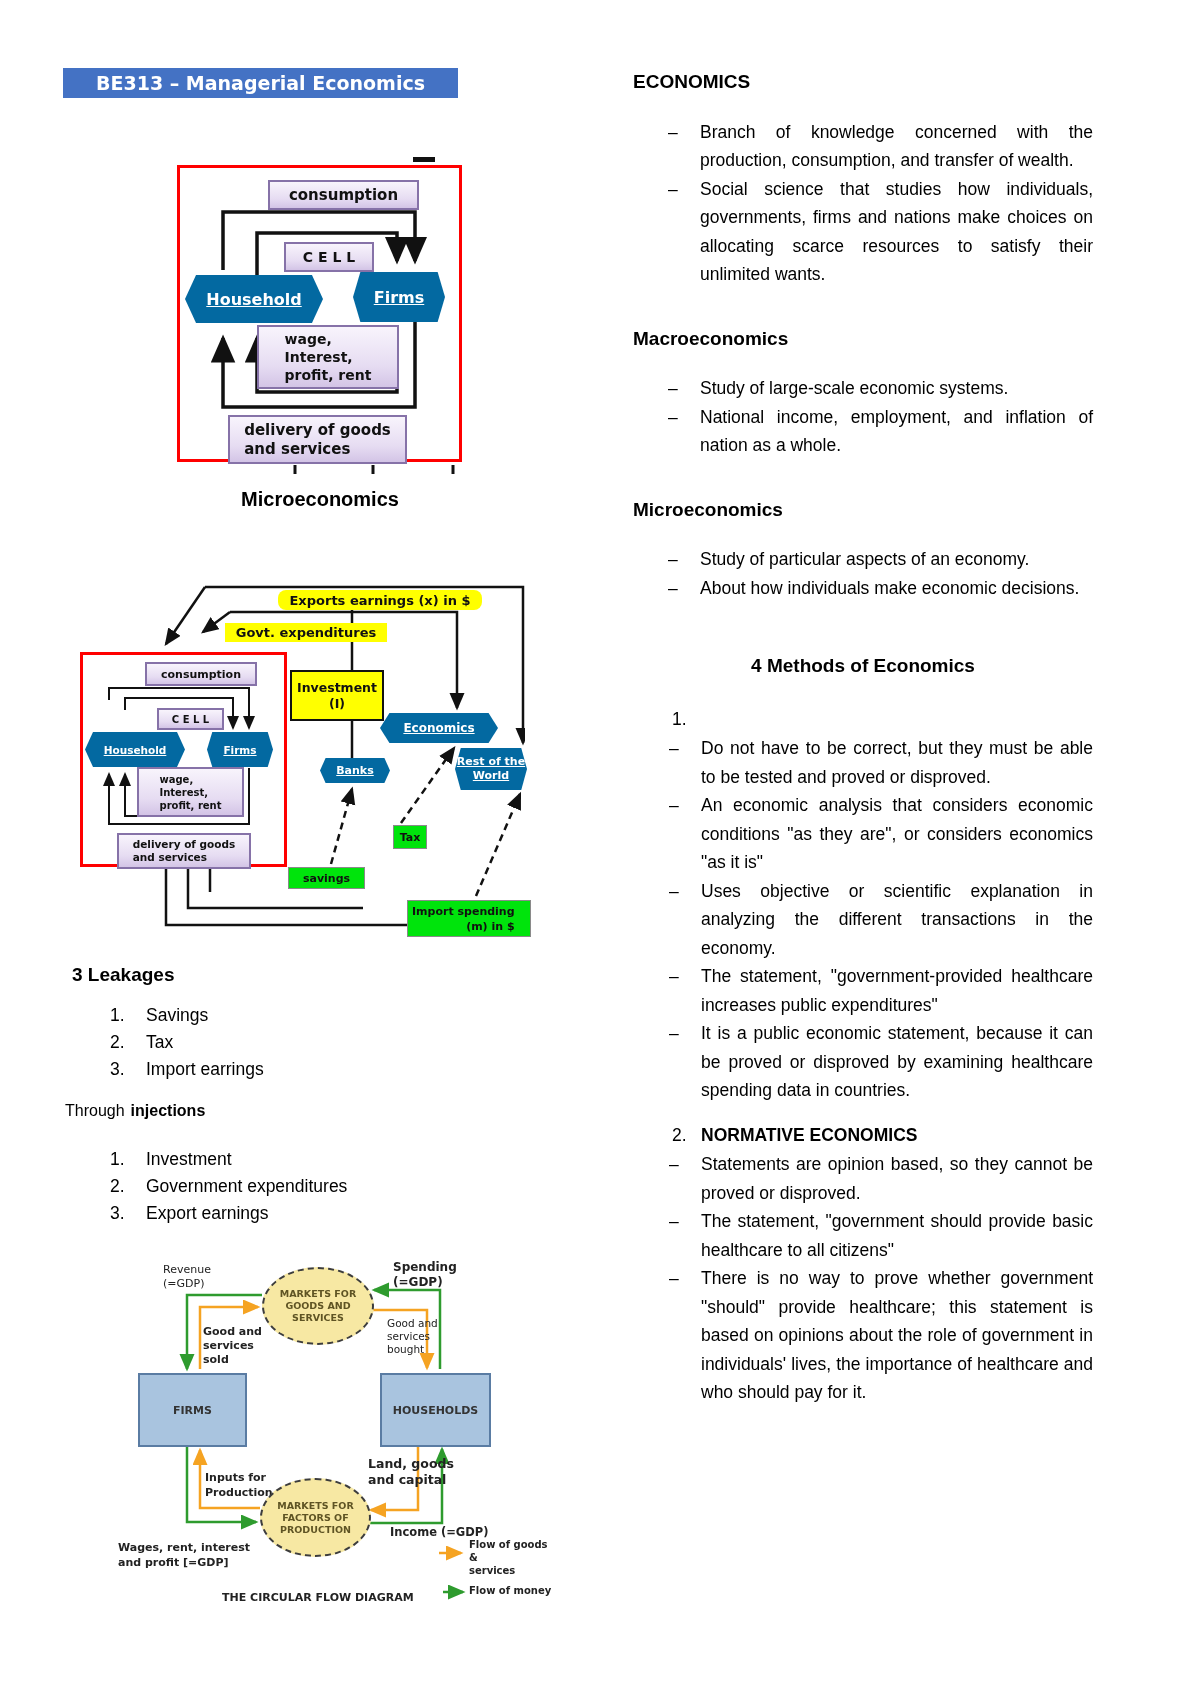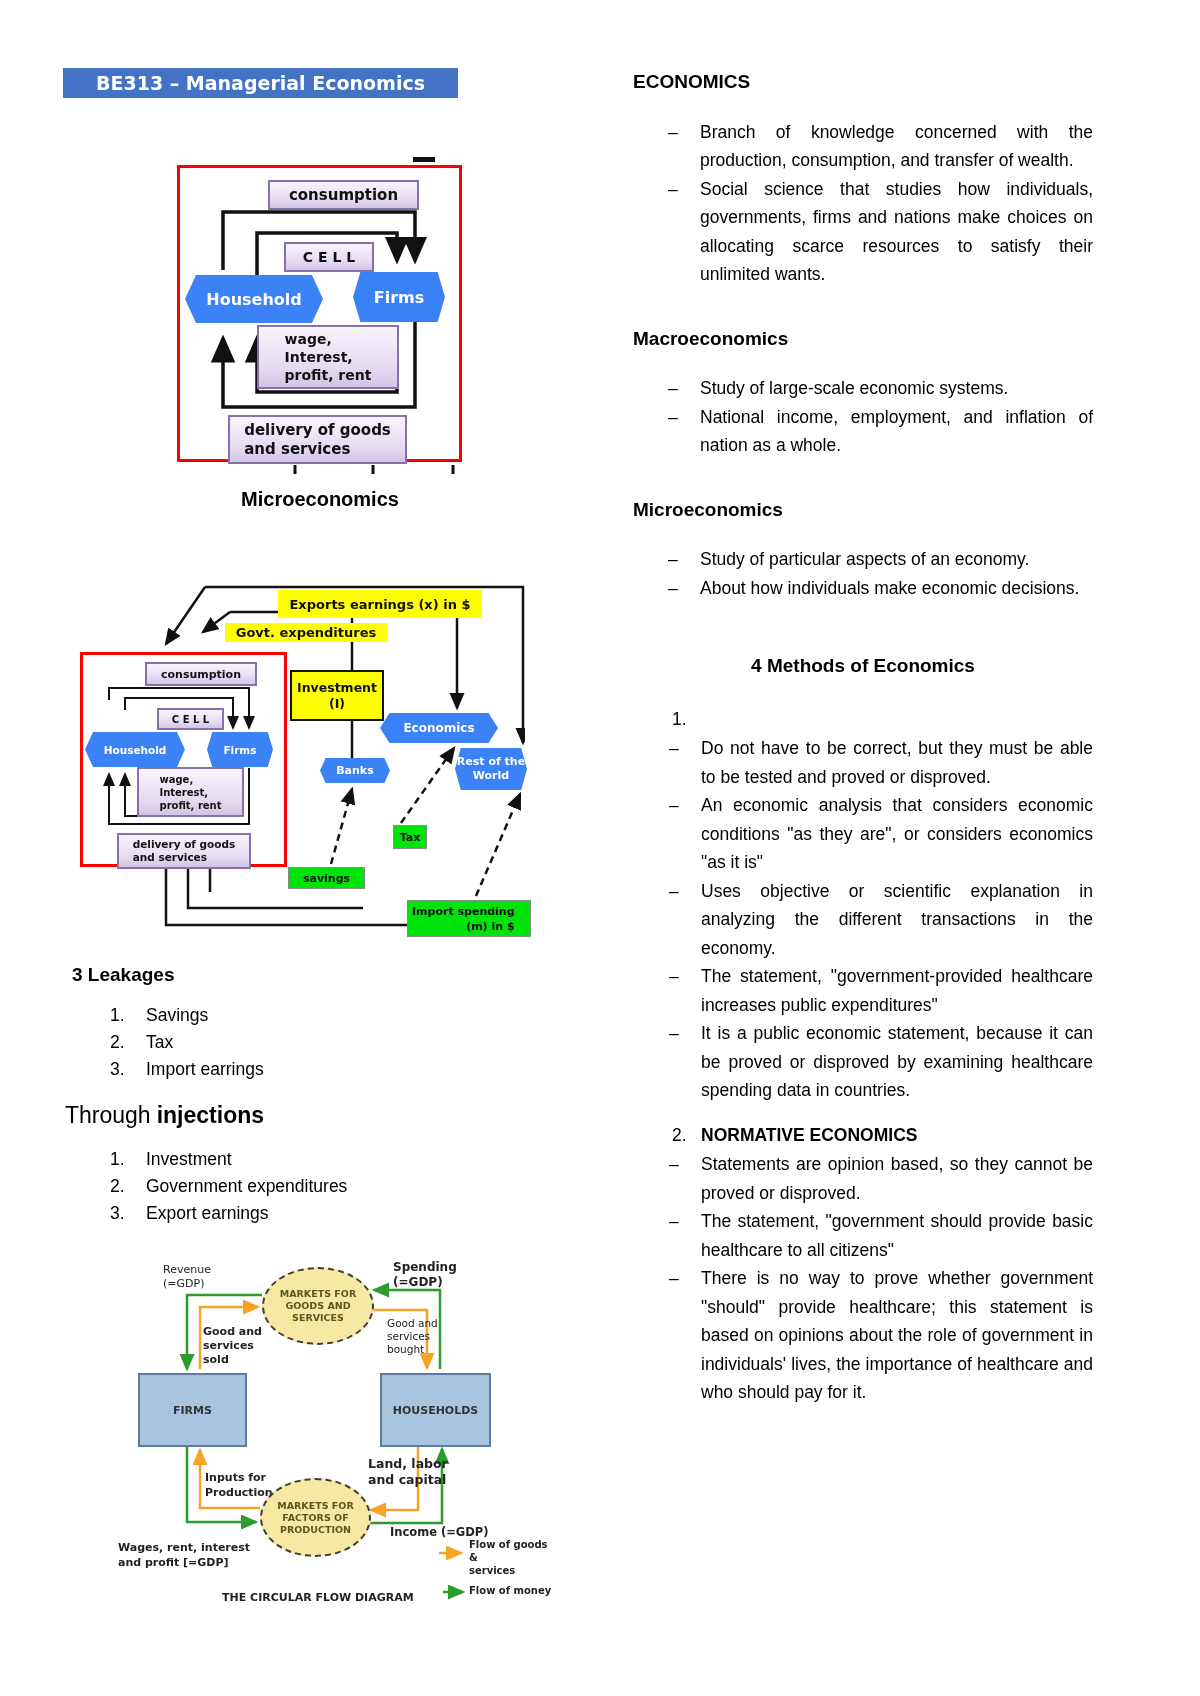--- a/index.html
+++ b/index.html
@@ -9,24 +9,24 @@
   
   .banner{left:63px;top:68px;width:395px;height:30px;background:#4472C4;
           display:flex;align-items:center;justify-content:center;
           color:#fff;font-weight:bold;font-size:19px;font-family:"DejaVu Sans",sans-serif;}
   
   .ml{white-space:pre-line;}
   .lav{background:linear-gradient(180deg,#f8f4fc 0%,#e6dcf2 65%,#d3c4e6 100%);
        border:2px solid #8672a8;color:#111;font-weight:bold;
        display:flex;align-items:center;justify-content:center;text-align:left;
        font-family:"DejaVu Sans",sans-serif;}
-  .hex{background:#3b82f6;color:#fff;font-weight:bold;
+  .hex{background:#0369a1;color:#fff;font-weight:bold;
        display:flex;align-items:center;justify-content:center;text-align:center;
        clip-path:polygon(8% 0,92% 0,100% 50%,92% 100%,8% 100%,0 50%);
-       font-family:"DejaVu Sans",sans-serif;}
+       font-family:"DejaVu Sans",sans-serif;text-decoration:underline;}
   .yel{background:#FFFF00;color:#111;font-weight:bold;display:flex;align-items:center;
        justify-content:center;text-align:center;font-family:"DejaVu Sans",sans-serif;}
   .grn{background:#00E40C;border:1px solid #8a8a8a;color:#111;font-weight:bold;
        display:flex;align-items:center;justify-content:center;text-align:center;
        font-family:"DejaVu Sans",sans-serif;}
   .redbox{border:3px solid #FF0000;}
   .blubox{background:#A9C4DF;border:2px solid #5a7ca3;color:#333;font-weight:bold;
           display:flex;align-items:center;justify-content:center;font-size:11px;
           font-family:"DejaVu Sans",sans-serif;}
   .ellipse{background:#F7E8A3;border:2px dashed #3c3c3c;border-radius:50%;
@@ -116,21 +116,21 @@
         <path d="M338,283 L391,208" marker-end="url(#mb2)"></path>
         <path d="M413,356 L457,254" marker-end="url(#mb2)"></path>
       </g>
       <g stroke="#111" stroke-width="2" fill="none">
         <path d="M46,160 V148 H186 V188" marker-end="url(#mb2)"></path>
         <path d="M62,170 V158 H170 V188" marker-end="url(#mb2)"></path>
         <path d="M186,228 V284 H46 V234" marker-end="url(#mb2)"></path>
         <path d="M170,248 V276 H62 V234" marker-end="url(#mb2)"></path>
       </g>
     </svg>
-    <div class="abs yel" style="left:215px;top:50px;width:204px;height:28px;font-size:13px;">Exports earnings (x) in $</div>
+    <div class="abs yel" style="left:215px;top:50px;width:204px;height:20px;font-size:13px;border-radius:8px;">Exports earnings (x) in $</div>
     <div class="abs yel" style="left:162px;top:83px;width:162px;height:19px;font-size:13px;">Govt. expenditures</div>
     <div class="abs yel ml" style="left:227px;top:130px;width:90px;height:47px;font-size:12.5px;line-height:16px;border:2.5px solid #111;">Investment
 (I)</div>
 
     <div class="abs redbox" style="left:17px;top:112px;width:201px;height:209px;"></div>
     <div class="abs lav ml" style="left:82px;top:122px;width:108px;height:20px;font-size:11px;">consumption</div>
     <div class="abs lav" style="left:94px;top:168px;width:63px;height:18px;font-size:10px;">C E L L</div>
     <div class="abs hex" style="left:22px;top:192px;width:100px;height:35px;font-size:10.5px;">Household</div>
     <div class="abs hex" style="left:144px;top:192px;width:66px;height:35px;font-size:10.5px;">Firms</div>
     <div class="abs lav ml" style="left:74px;top:227px;width:103px;height:46px;font-size:10px;line-height:13px;">wage,
@@ -158,21 +158,21 @@
     <div class="row">
       <span>2.</span>
         <span>Tax</span>
     </div>
     <div class="row">
       <span>3.</span>
         <span>Import earrings</span>
     </div>
   </div>
 
-  <div class="abs" style="left:65px;top:1102px;font-size:23px;display:flex;gap:6px;">
+  <div class="abs" style="left:65px;top:1102px;font-size:16px;display:flex;gap:6px;">
     <span>Through</span>
     <span style="font-weight:bold;">injections</span>
   </div>
   <div class="abs numlist" style="left:110px;top:1146px;width:340px;">
     <div class="row">
       <span>1.</span>
         <span>Investment</span>
     </div>
     <div class="row">
       <span>2.</span>
@@ -218,21 +218,21 @@
 SERVICES</div>
     <div class="abs dlbl ml" style="left:140px;top:85px;width:75px;font-size:11px;line-height:14px;font-weight:bold;">Good and
 services sold</div>
     <div class="abs dlbl ml" style="left:324px;top:77px;width:55px;font-size:10.5px;line-height:13px;">Good and
 services
 bought</div>
     <div class="abs blubox" style="left:75px;top:133px;width:105px;height:70px;">FIRMS</div>
     <div class="abs blubox" style="left:317px;top:133px;width:107px;height:70px;">HOUSEHOLDS</div>
     <div class="abs dlbl ml" style="left:142px;top:230px;font-size:11px;line-height:15px;font-weight:bold;">Inputs for
 Production</div>
-    <div class="abs dlbl ml" style="left:305px;top:216px;font-size:12.5px;line-height:16px;font-weight:bold;">Land, labor
+    <div class="abs dlbl ml" style="left:305px;top:216px;font-size:12.5px;line-height:16px;font-weight:bold;">Land, goods
 and capital</div>
     <div class="abs ellipse ml" style="left:197px;top:238px;width:107px;height:75px;">MARKETS FOR
 FACTORS OF
 PRODUCTION</div>
     <div class="abs dlbl" style="left:327px;top:285px;font-size:11.5px;font-weight:bold;">Income (=GDP)</div>
     <div class="abs dlbl ml" style="left:55px;top:300px;font-size:11px;line-height:15px;font-weight:bold;">Wages, rent, interest
 and profit [=GDP]</div>
     <div class="abs dlbl ml" style="left:406px;top:298px;width:90px;font-size:10px;line-height:13px;font-weight:bold;">Flow of goods &amp;
 services</div>
     <div class="abs dlbl" style="left:406px;top:345px;width:90px;font-size:10px;font-weight:bold;">Flow of money</div>

